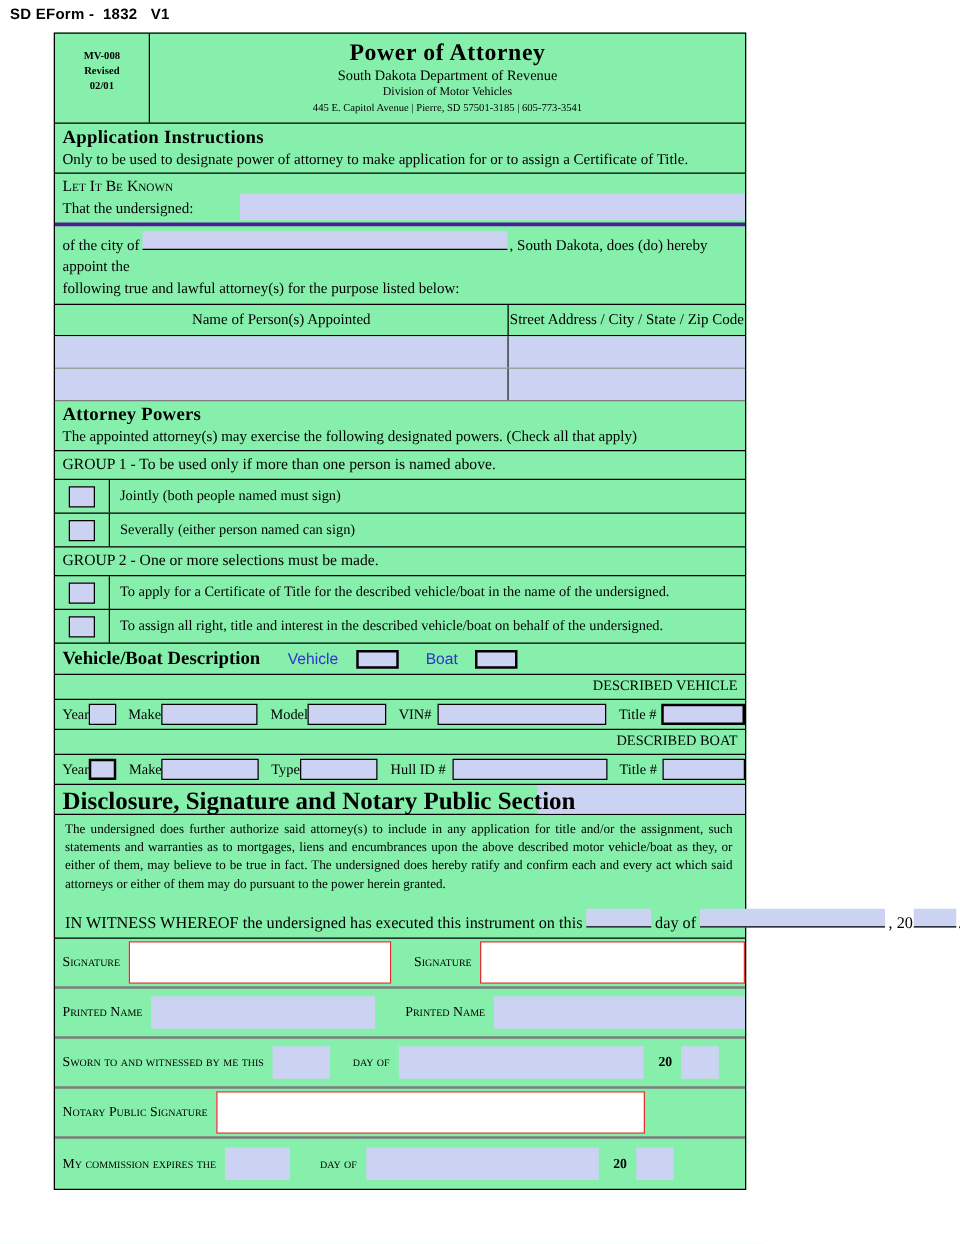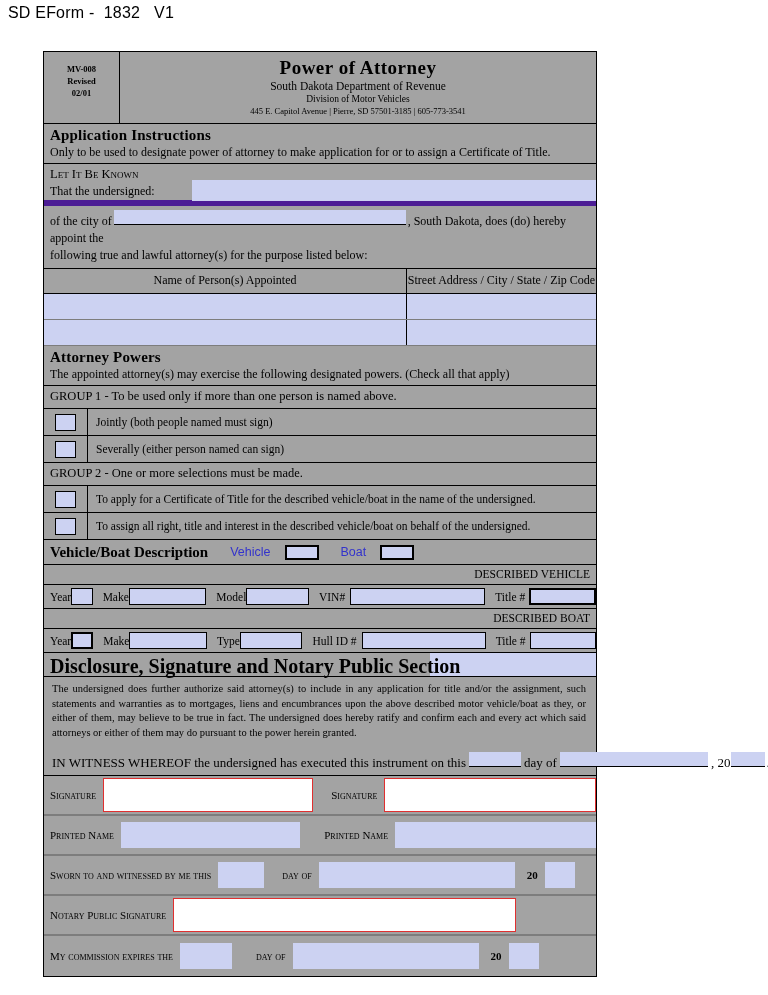--- a/index.html
+++ b/index.html
@@ -15,36 +15,35 @@
     position: relative;
     overflow: hidden;
   }
 
   
   .eform-label {
     position: absolute;
     left: 8px;
     top: 4px;
     font-family: "Liberation Sans", sans-serif;
-    font-weight: normal;
-    font-size: 16px;
+    font-weight: bold;
+    font-size: 12px;
     letter-spacing: 0.2px;
     white-space: pre;
   }
 
   
   .form {
     position: absolute;
     left: 43px;
     top: 26px;
     width: 554px;
     border: 1px solid #000;
     box-sizing: border-box;
-    background: #a3a3a3;
-    margin-top: 25px;
+    background: #86efac;
   }
   .brd-b { border-bottom: 1px solid #000; }
 
   
   .hdr { display: flex; border-bottom: 1px solid #000; }
   .hdr-left {
     width: 76px;
     border-right: 1px solid #000;
     text-align: center;
     font-family: "Liberation Serif", serif;
@@ -79,21 +78,21 @@
   }
   .sec-sub {
     font-size: 12px;
     padding: 1px 6px 3px 6px;
     line-height: 15px;
   }
 
   
   .libk {
     position: relative;
-    border-bottom: 6px solid #4c1d95;
+    border-bottom: 3px solid #4c1d95;
     padding: 2px 0 12px 6px;
     box-sizing: border-box;
     height: 42px;
   }
   .libk-l1 { font-variant: small-caps; font-size: 12.5px; line-height: 16px; }
   .libk-l2 { font-size: 12px; line-height: 18px; position: relative; z-index: 2; background: transparent; }
   .libk-fill {
     position: absolute;
     left: 148px;
     top: 16px;

